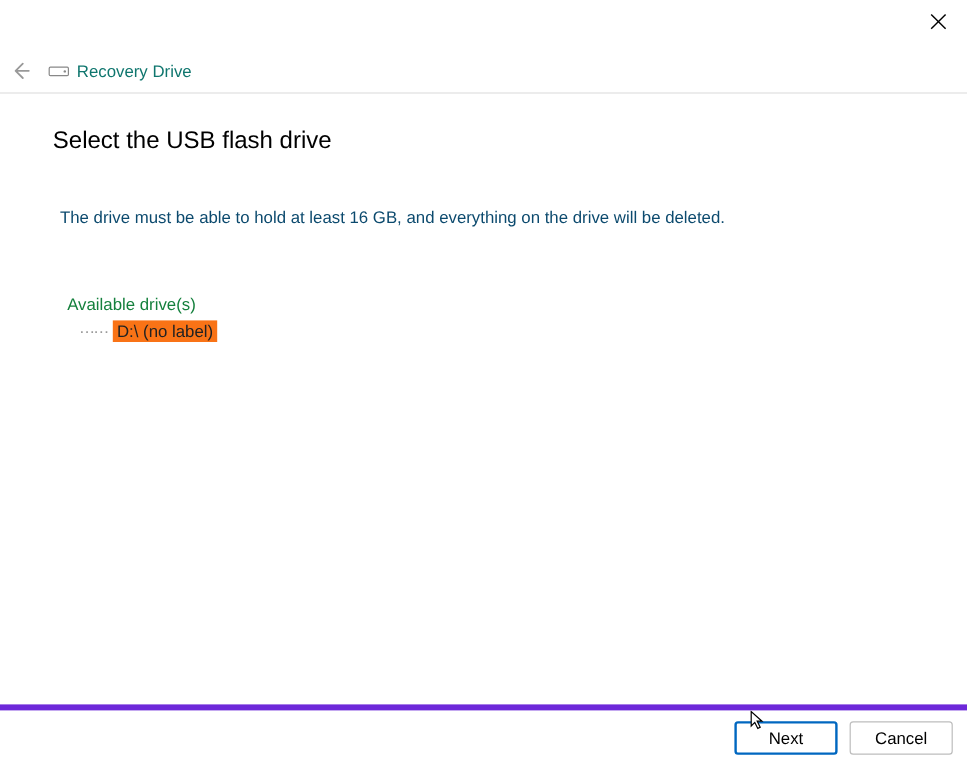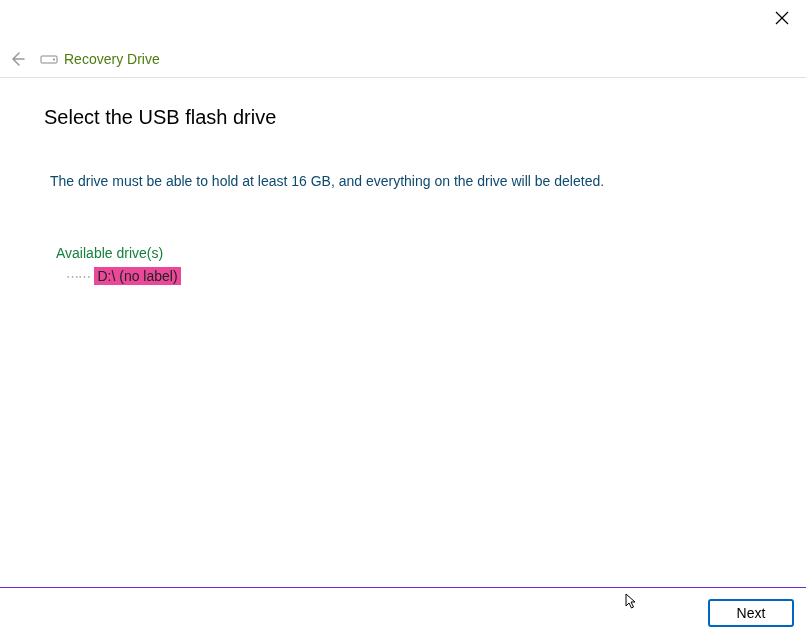--- a/index.html
+++ b/index.html
@@ -59,21 +59,21 @@
       margin-right: 6px;
       display: flex;
       align-items: center;
     }
     .drive-icon svg {
       width: 18px;
       height: 14px;
     }
     .header-title {
       font-size: 14px;
-      color: #4d7c0f;
+      color: #0f766e;
     }
     .content {
       position: absolute;
       top: 78px;
       left: 0;
       right: 0;
       bottom: 50px;
       padding: 28px 44px 20px 44px;
     }
     .page-title {
@@ -103,31 +103,31 @@
       display: inline-block;
       color: #999;
       font-size: 13px;
       letter-spacing: -1px;
       vertical-align: middle;
     }
     .drive-item {
       display: inline-block;
       font-size: 14px;
       color: #222;
-      background: #ec4899;
+      background: #f97316;
       padding: 1px 3px;
       cursor: pointer;
     }
     .footer {
       position: absolute;
       bottom: 0;
       left: 0;
       right: 0;
       height: 50px;
-      border-top: 1px solid #6d28d9;
+      border-top: 5px solid #6d28d9;
       display: flex;
       align-items: center;
       justify-content: flex-end;
       padding-right: 12px;
       gap: 10px;
     }
     .btn {
       min-width: 86px;
       height: 28px;
       font-size: 14px;
@@ -185,19 +185,20 @@
     <div class="drives-label">Available drive(s)</div>
     <div class="drive-tree">
       <span class="tree-connector">⋯⋯</span>
       <span class="drive-item">D:\ (no label)</span>
     </div>
   </div>
 </div>
 
 <div class="footer">
   <button class="btn btn-primary">Next</button>
+  <button class="btn">Cancel</button>
 </div>
 
 <div class="cursor-overlay">
   <svg viewBox="0 0 14 18">
     <path d="M1 1 L1 13 L4 10 L6.5 15 L8.5 14 L6 9 L10 9 Z" fill="#fff" stroke="#000" stroke-width="1"></path>
   </svg>
 </div>
 
 </body></html>

